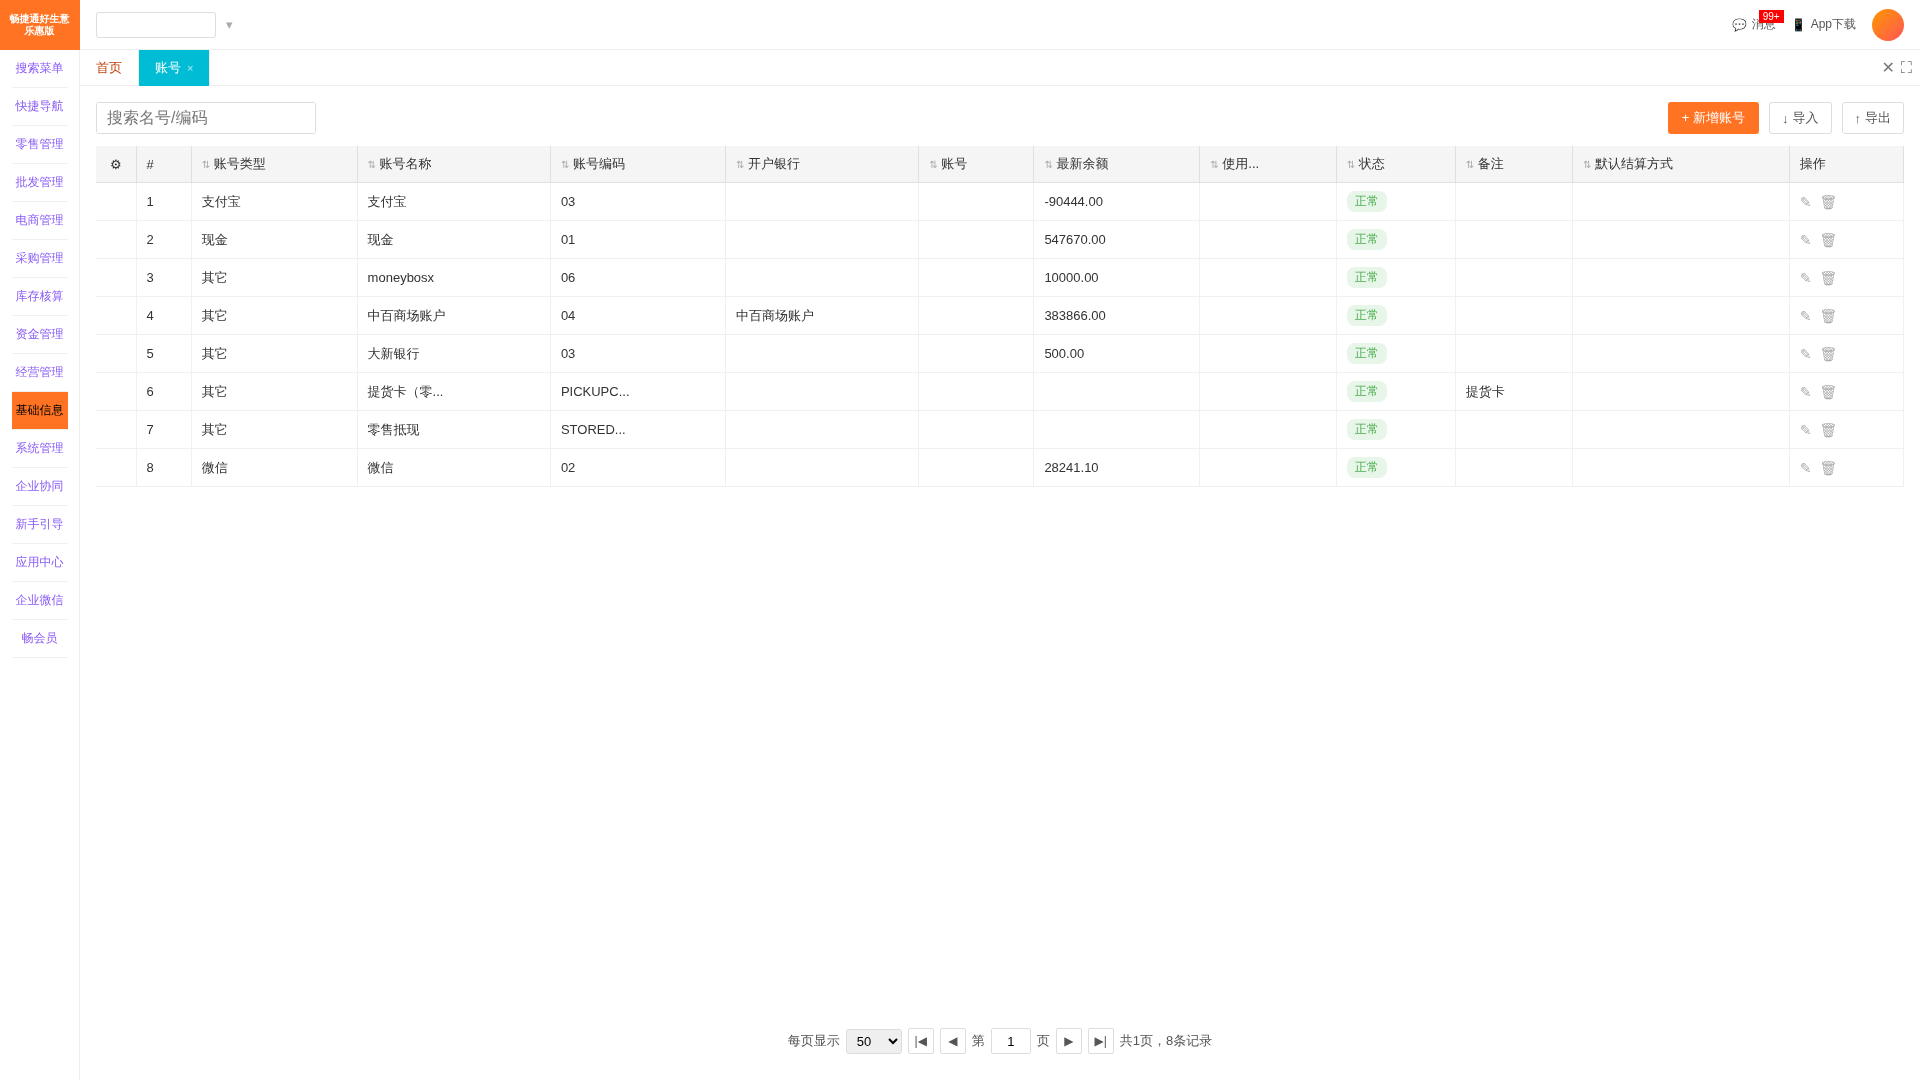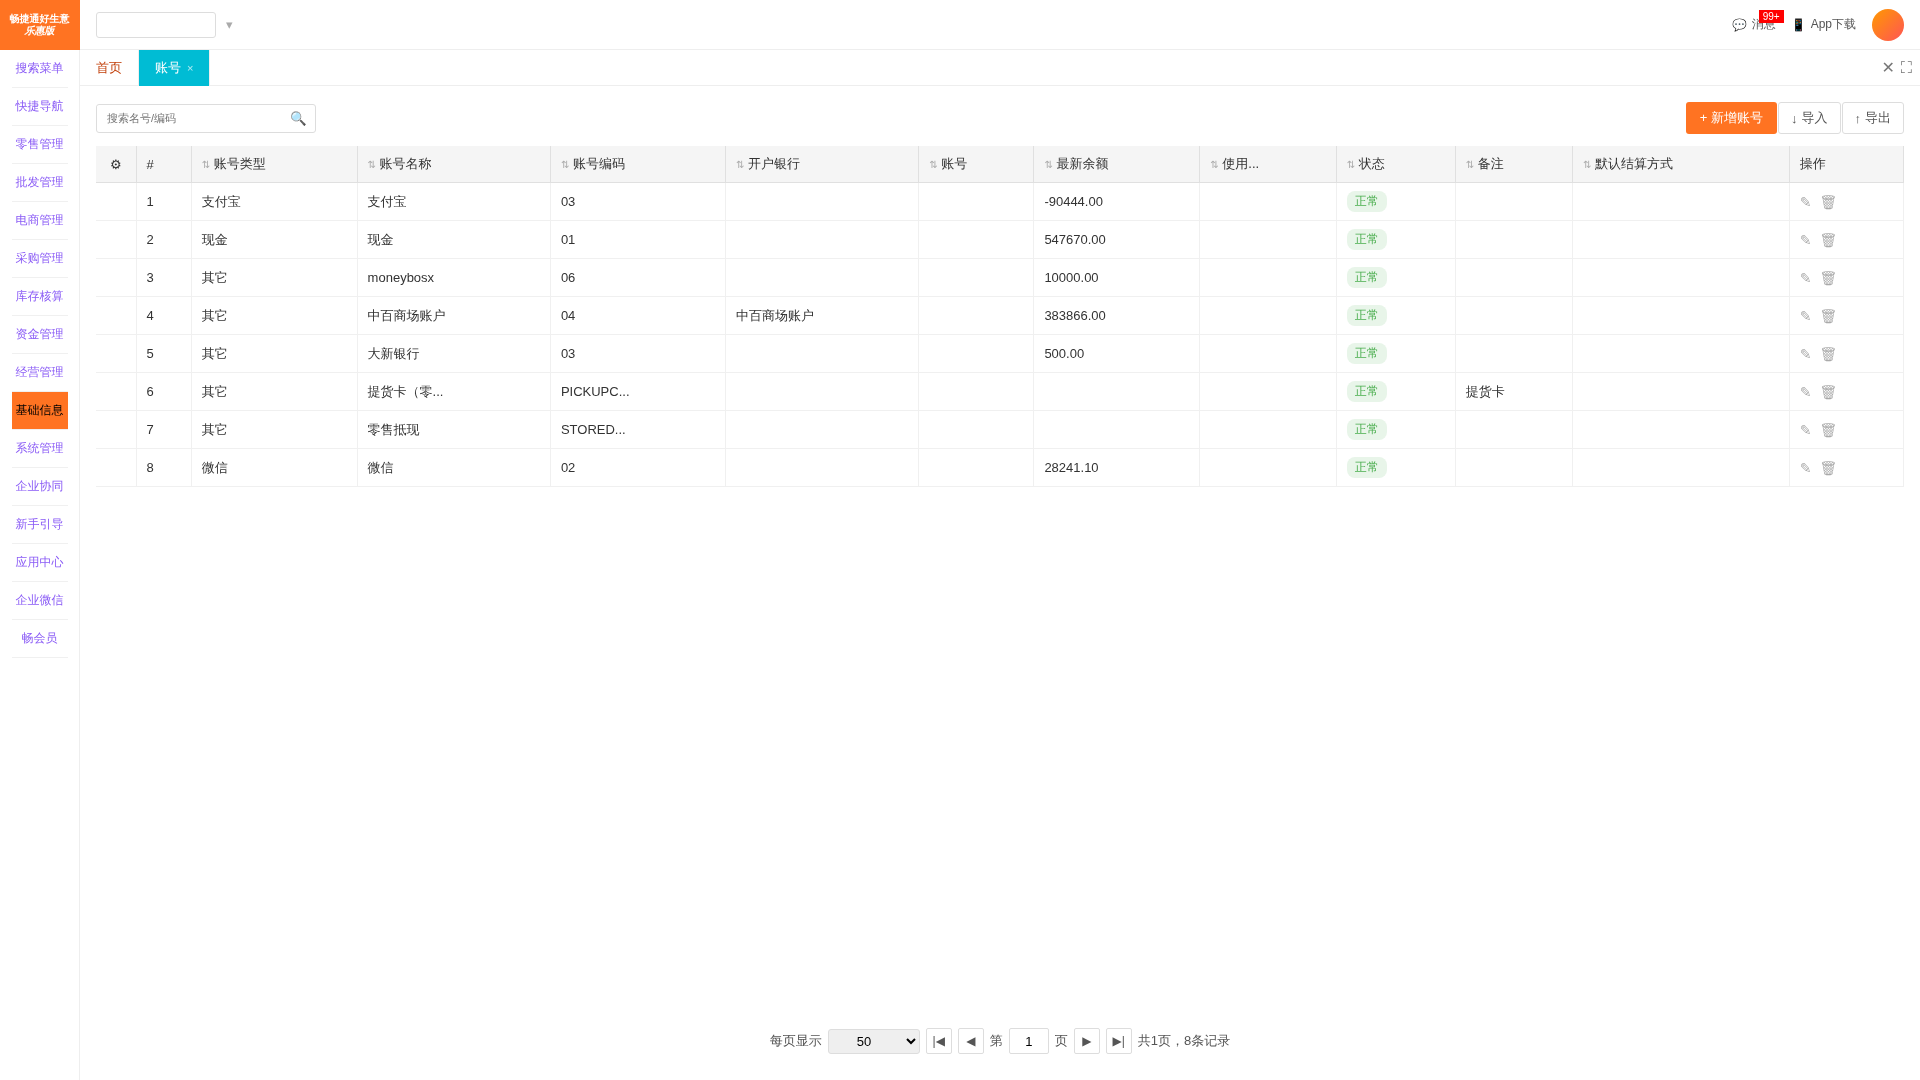--- a/index.html
+++ b/index.html
@@ -128,26 +128,26 @@
     }
     .search-box {
       display: flex;
       align-items: center;
       border: 1px solid #ddd;
       border-radius: 3px;
       overflow: hidden;
       width: 220px;
     }
     .search-input {
-      border: none; outline: none; padding: 6px 10px; font-size: 11px; flex: 1;
+      border: none; outline: none; padding: 6px 10px; font-size: 16px; flex: 1;
     }
     .search-btn {
       background: none; border: none; padding: 6px 8px; cursor: pointer; color: #777;
     }
-    .toolbar-right { display: flex; gap: 1px; }
+    .toolbar-right { display: flex; gap: 10px; }
     .btn-primary {
       background: #ff7322; color: #fff; border: none; border-radius: 3px;
       padding: 6px 14px; font-size: 13px; cursor: pointer; display: flex; align-items: center; gap: 4px;
     }
     .btn-default {
       background: #fff; color: #555; border: 1px solid #ddd; border-radius: 3px;
       padding: 6px 12px; font-size: 13px; cursor: pointer; display: flex; align-items: center; gap: 4px;
     }
 
     
@@ -187,21 +187,21 @@
     .action-icons { display: flex; gap: 8px; }
     .action-icon { color: #aaa; cursor: pointer; font-size: 14px; }
 
     
     .pagination {
       display: flex; align-items: center; justify-content: center;
       padding: 10px 0; gap: 6px; font-size: 13px; color: #555;
       margin-top: auto;
     }
     .page-size-select {
-      border: 1px solid #ddd; border-radius: 3px; padding: 3px 24px; font-size: 13px;
+      border: 1px solid #ddd; border-radius: 3px; padding: 3px 6px; font-size: 13px;
     }
     .page-btn {
       width: 26px; height: 26px; border: 1px solid #ddd; border-radius: 2px;
       background: #fff; cursor: pointer; display: flex; align-items: center; justify-content: center;
       font-size: 12px; color: #555;
     }
     .page-btn:disabled { color: #ccc; cursor: default; }
     .page-input {
       width: 40px; height: 26px; border: 1px solid #ddd; border-radius: 2px;
       text-align: center; font-size: 13px;
@@ -209,21 +209,21 @@
 
     .col-sort { color: #aaa; font-size: 10px; }
   </style>
 </head>
 <body>
 
 <div class="sidebar">
   <div class="sidebar-logo">
     <div class="sidebar-logo-text">
       <div style="font-size:10px;">畅捷通好生意</div>
-      <div style="font-size:10px;font-style:italic;">乐惠版</div>
+      <div style="font-size:10px;">乐惠版</div>
     </div>
   </div>
   <div id="sidebar-items-container">
       <div class="sidebar-item">搜索菜单</div>
       <div class="sidebar-item">快捷导航</div>
       <div class="sidebar-item">零售管理</div>
       <div class="sidebar-item">批发管理</div>
       <div class="sidebar-item">电商管理</div>
       <div class="sidebar-item">采购管理</div>
       <div class="sidebar-item">库存核算</div>

